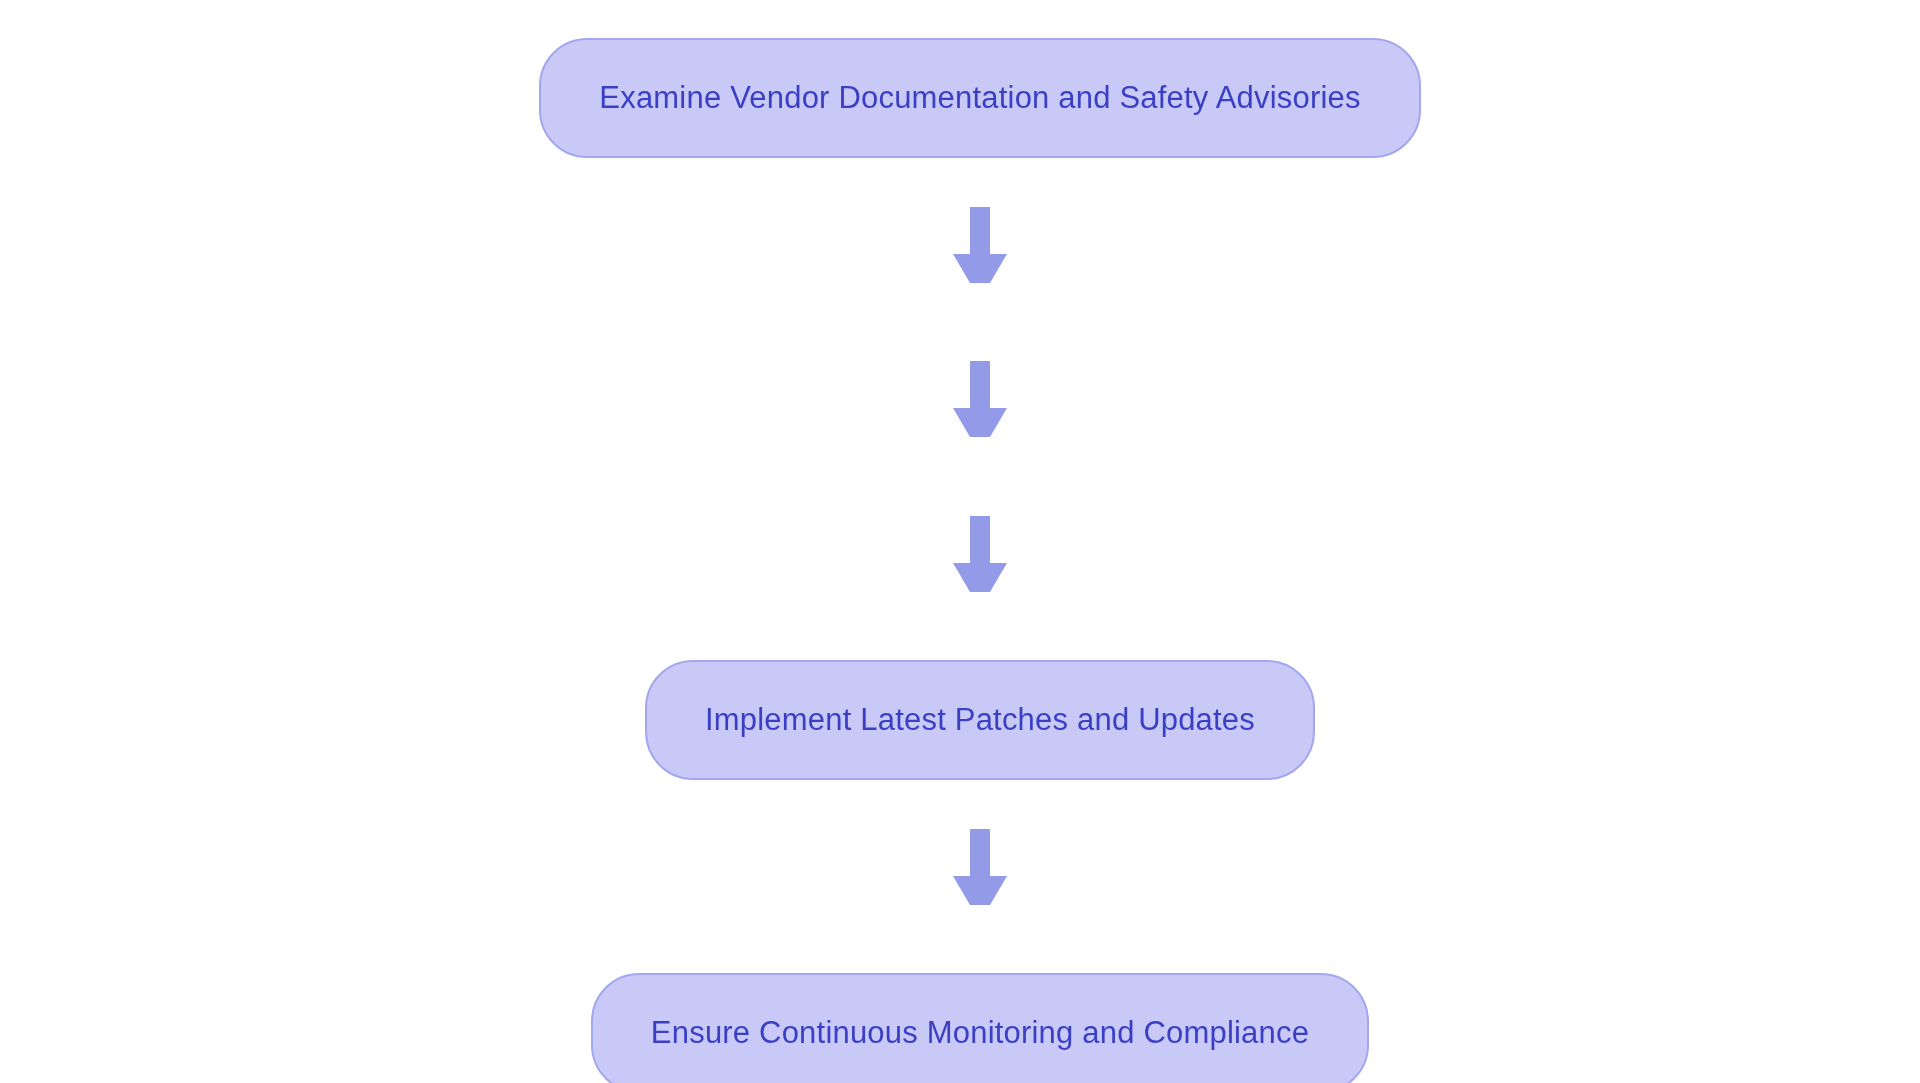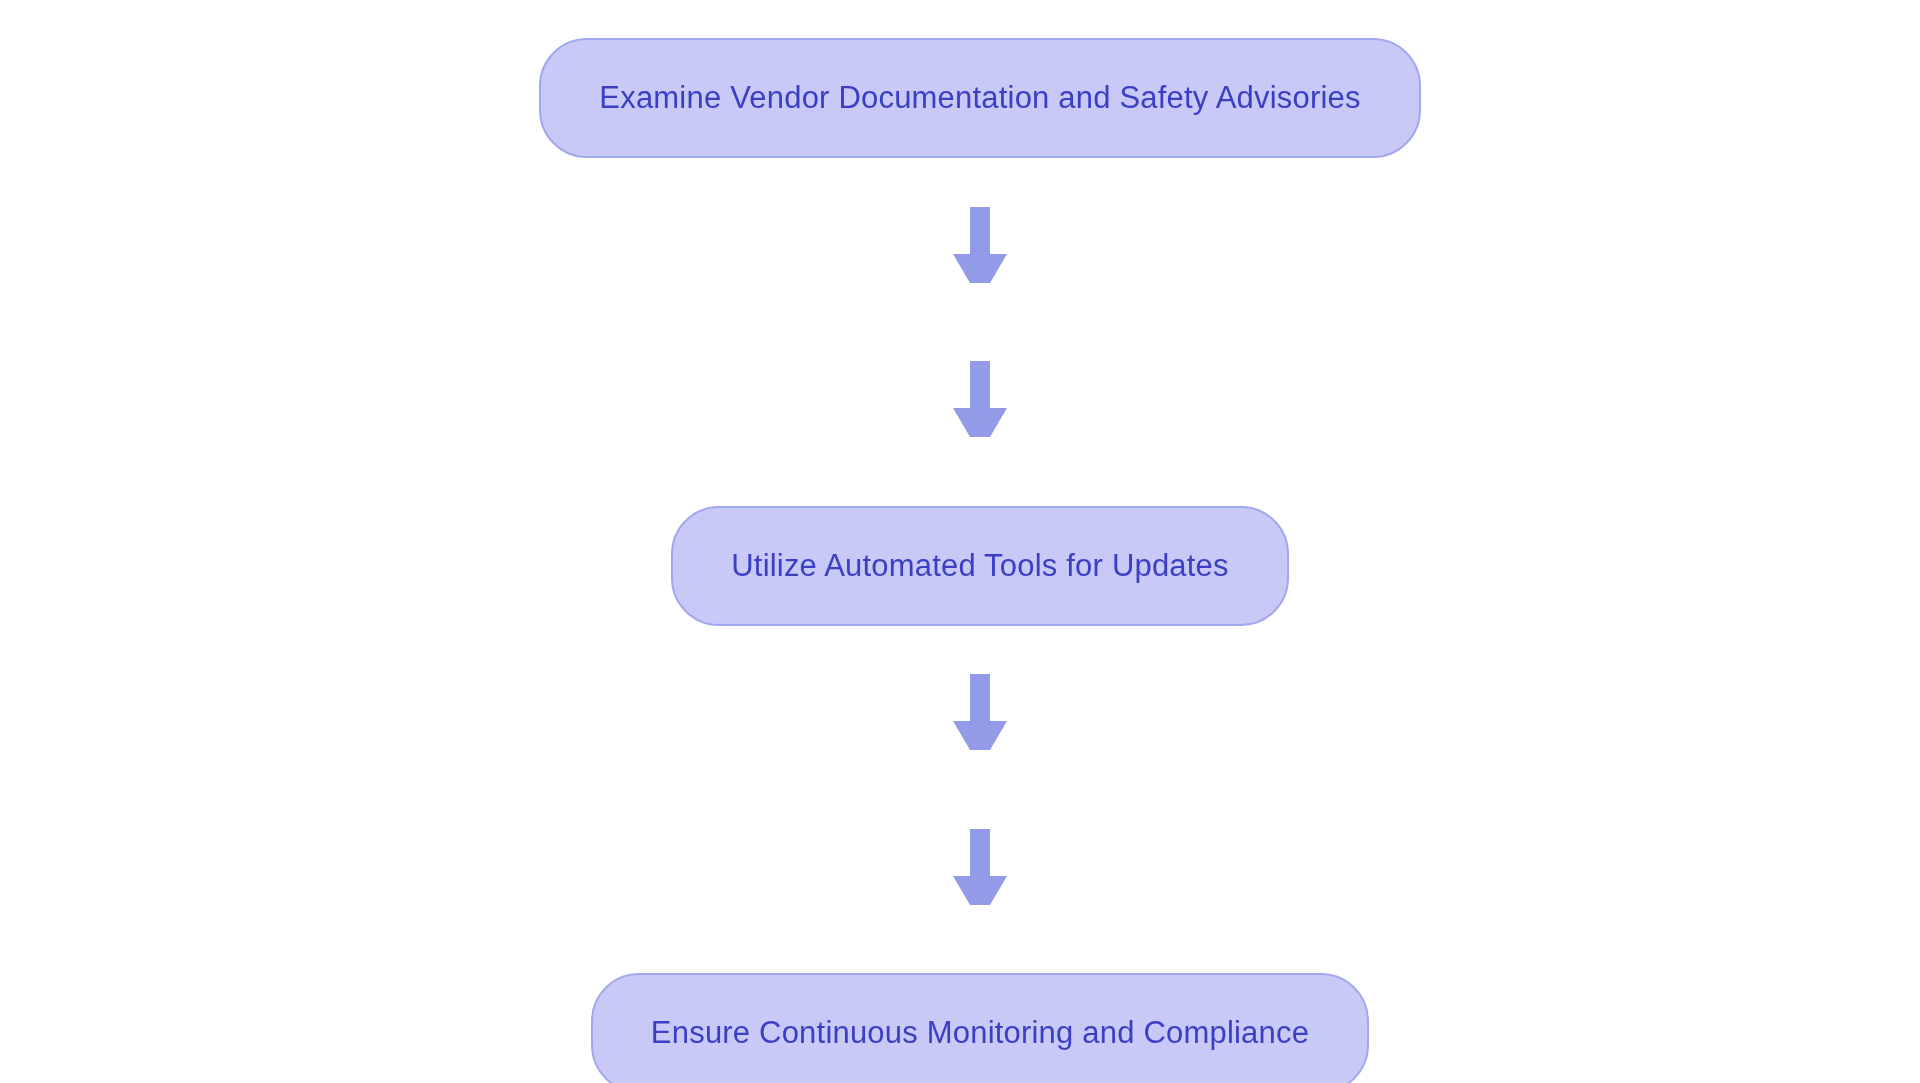--- a/index.html
+++ b/index.html
@@ -74,29 +74,29 @@
     <div class="arrow-stem"></div>
     <div class="arrow-head"></div>
   </div>
 
 
   <div class="arrow">
     <div class="arrow-stem"></div>
     <div class="arrow-head"></div>
   </div>
 
-  <div class="node">
-    <span>Utilize Automated Tools for Updates</span>
-  </div>
 
   <div class="arrow">
     <div class="arrow-stem"></div>
     <div class="arrow-head"></div>
   </div>
 
+  <div class="node">
+    <span>Implement Latest Patches and Updates</span>
+  </div>
 
   <div class="arrow">
     <div class="arrow-stem"></div>
     <div class="arrow-head"></div>
   </div>
 
   <div class="node">
     <span>Ensure Continuous Monitoring and Compliance</span>
   </div>
 

